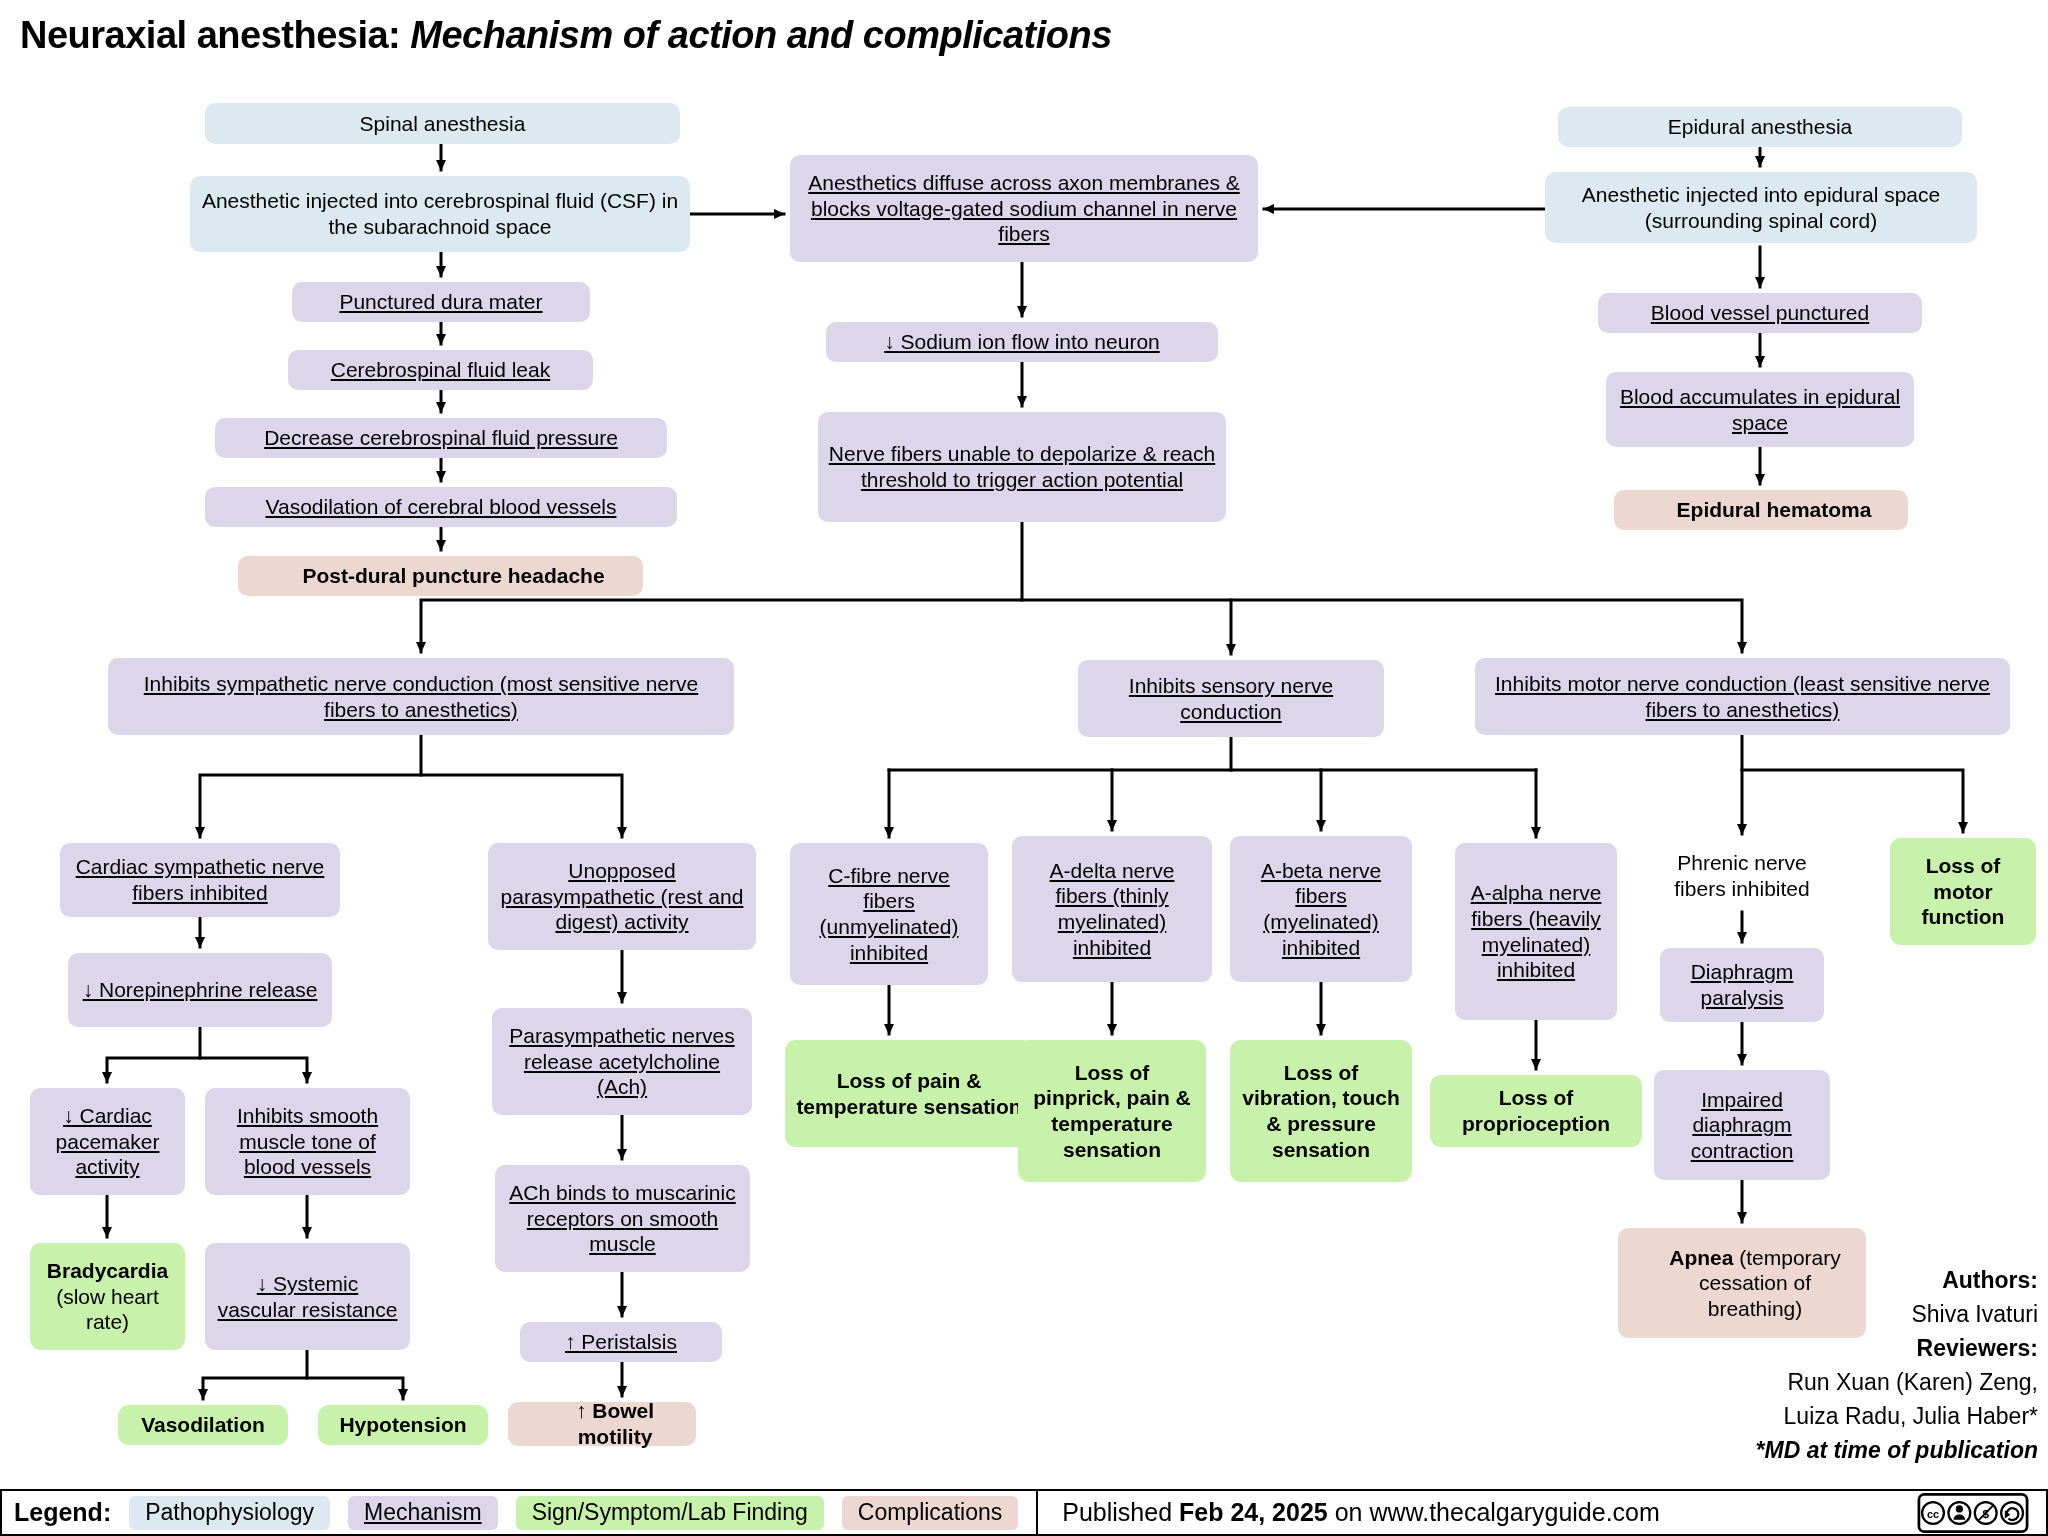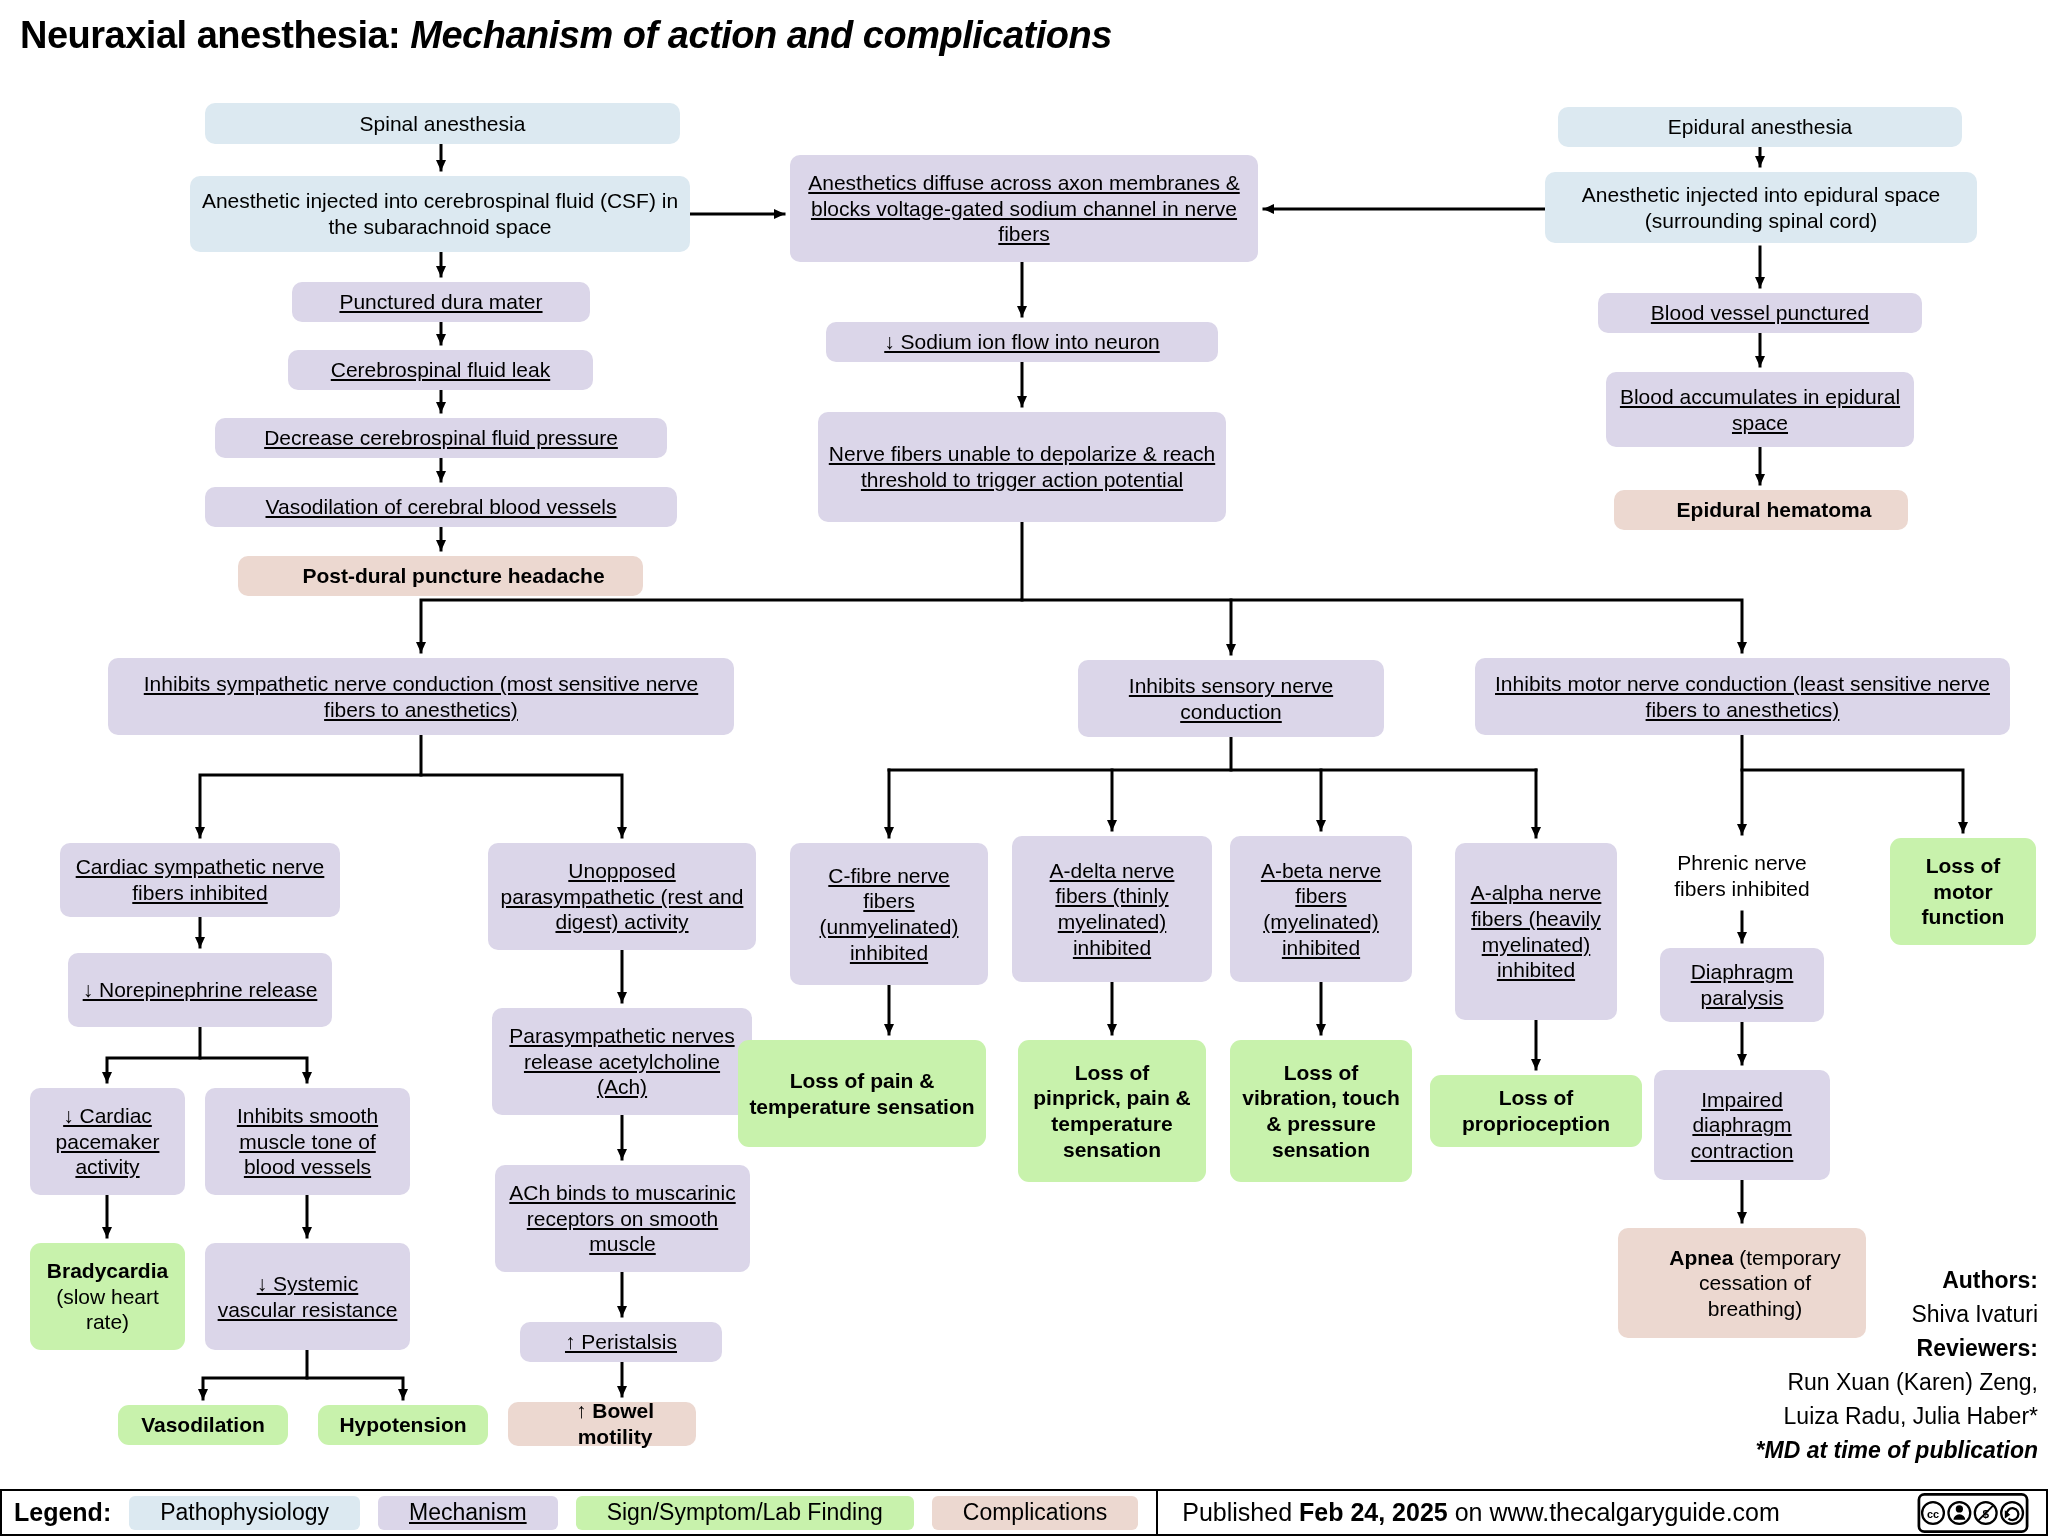--- a/index.html
+++ b/index.html
@@ -18,21 +18,21 @@
   .plain { background:transparent; }
   .bold  { font-weight:700; }
   .credits { position:absolute; left:1500px; top:1263px; width:538px; text-align:right;
              font-size:23px; line-height:34px; }
   .credits .b { font-weight:700; }
   .credits .i { font-style:italic; font-weight:700; }
   .legend { position:absolute; left:0; top:1489px; width:2048px; height:47px; border:2px solid #000;
             display:flex; align-items:center; gap:18px; padding:0 12px; font-size:24px; background:#fff; }
   .legend .lab { font-weight:700; font-size:25px; }
   .lg-box { display:flex; align-items:center; justify-content:center; border-radius:6px;
-            height:34px; padding:0 31px; font-size:23px; }
+            height:34px; padding:0 16px; font-size:23px; }
   .lg-div { width:0; border-left:2.5px solid #000; align-self:stretch; }
   .published { flex:1; font-size:25px; padding-left:6px; }
   .published b { font-weight:700; }
   .cc-badge { flex:0 0 auto; }
 </style>
 </head>
 <body>
 
 <div class="canvas">
 
@@ -136,21 +136,21 @@
   <div class="node mech" style="left:488px;top:843px;width:268px;height:107px">Unopposed parasympathetic (rest and digest) activity</div>
   <div class="node mech" style="left:492px;top:1008px;width:260px;height:107px">Parasympathetic nerves release acetylcholine (Ach)</div>
   <div class="node mech" style="left:495px;top:1165px;width:255px;height:107px">ACh binds to muscarinic receptors on smooth muscle</div>
   <div class="node mech" style="left:520px;top:1322px;width:202px;height:40px">↑ Peristalsis</div>
   <div class="node comp bold" style="left:508px;top:1402px;width:188px;height:44px">↑ Bowel motility</div>
 
   <div class="node mech" style="left:790px;top:843px;width:198px;height:142px">C-fibre nerve fibers (unmyelinated) inhibited</div>
   <div class="node mech" style="left:1012px;top:836px;width:200px;height:146px">A-delta nerve fibers (thinly myelinated) inhibited</div>
   <div class="node mech" style="left:1230px;top:836px;width:182px;height:146px">A-beta nerve fibers (myelinated) inhibited</div>
   <div class="node mech" style="left:1455px;top:843px;width:162px;height:177px">A-alpha nerve fibers (heavily myelinated) inhibited</div>
-  <div class="node sign" style="left:738px;top:1040px;width:248px;height:107px">Loss of pain &amp; temperature sensation</div>
+  <div class="node sign" style="left:785px;top:1040px;width:248px;height:107px">Loss of pain &amp; temperature sensation</div>
   <div class="node sign" style="left:1018px;top:1040px;width:188px;height:142px">Loss of pinprick, pain &amp; temperature sensation</div>
   <div class="node sign" style="left:1230px;top:1040px;width:182px;height:142px">Loss of vibration, touch &amp; pressure sensation</div>
   <div class="node sign" style="left:1430px;top:1075px;width:212px;height:72px">Loss of proprioception</div>
 
   <div class="node plain" style="left:1647px;top:840px;width:190px;height:72px">Phrenic nerve fibers inhibited</div>
   <div class="node mech" style="left:1660px;top:948px;width:164px;height:74px">Diaphragm paralysis</div>
   <div class="node mech" style="left:1654px;top:1070px;width:176px;height:110px">Impaired diaphragm contraction</div>
   <div class="node comp" style="left:1618px;top:1228px;width:248px;height:110px">
       <span><span class="bold">Apnea</span><span> (temporary cessation of breathing)</span></span>
     </div>

